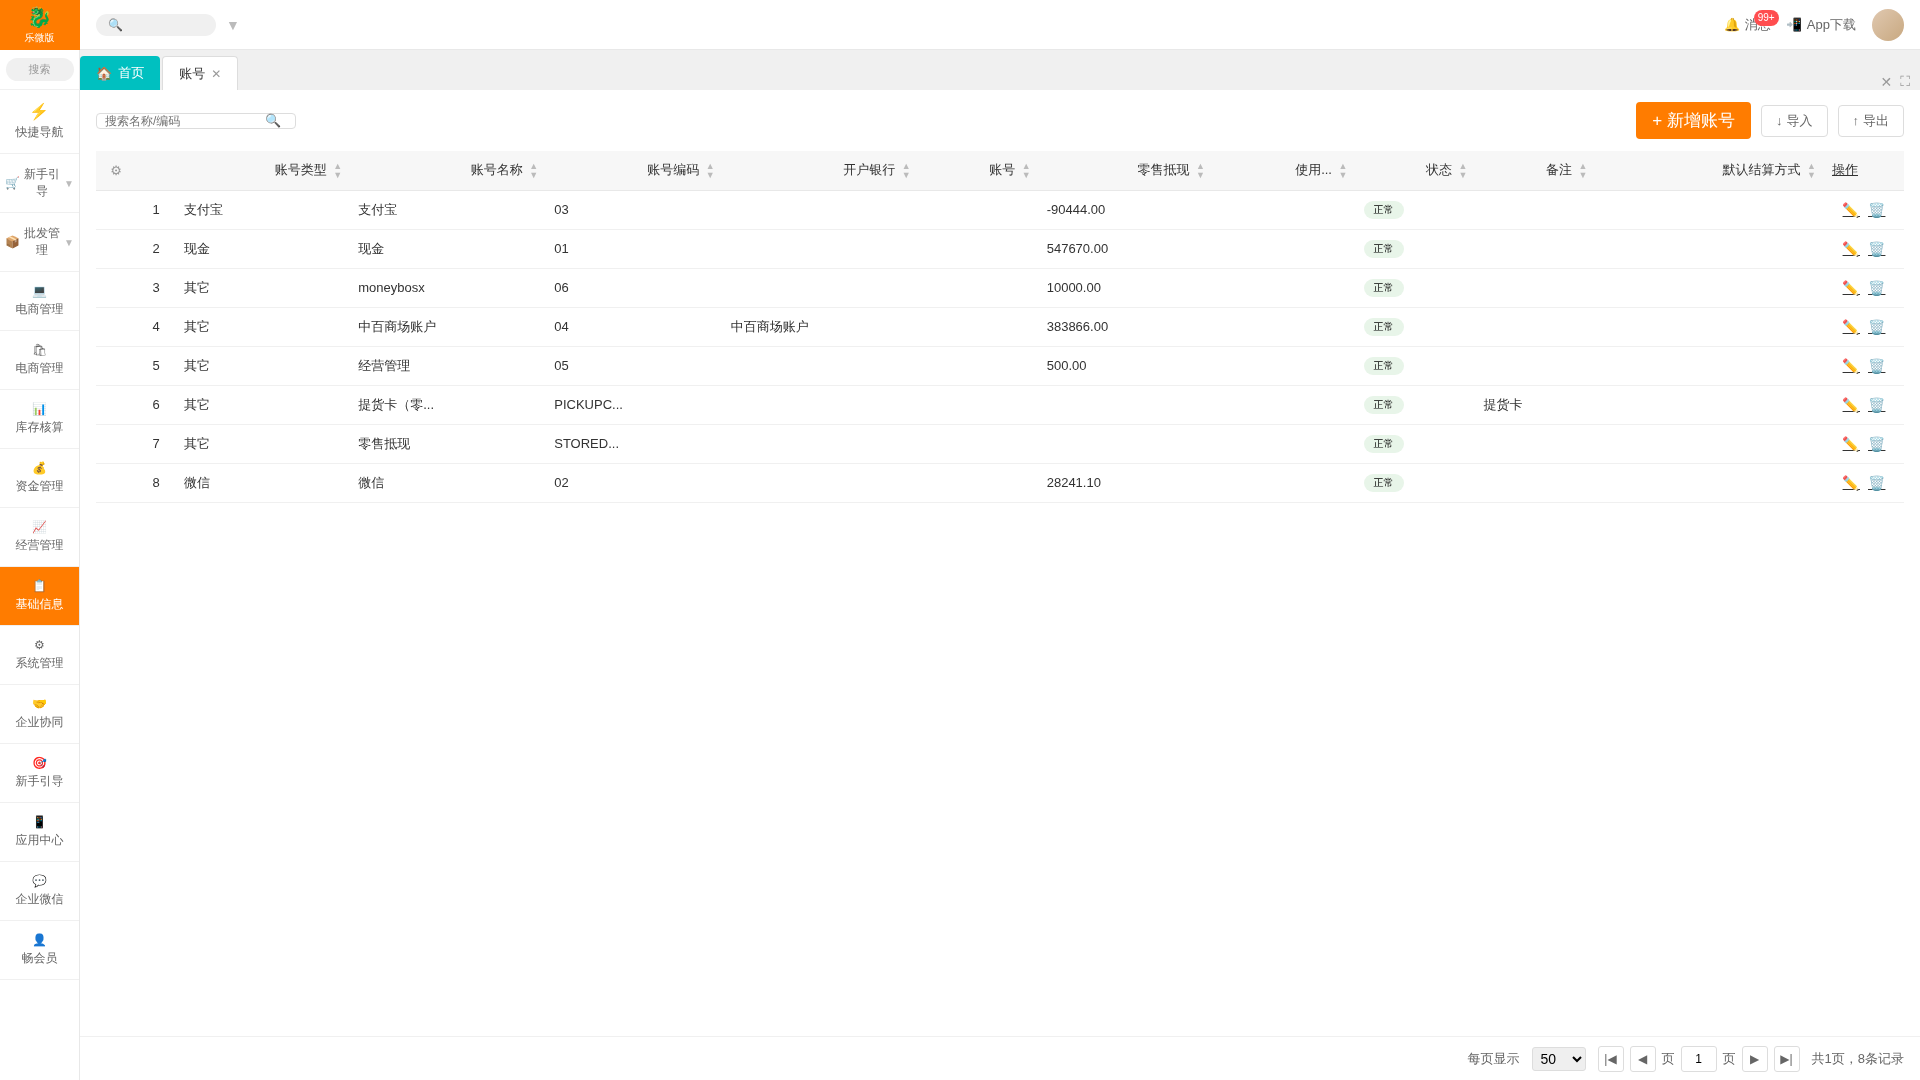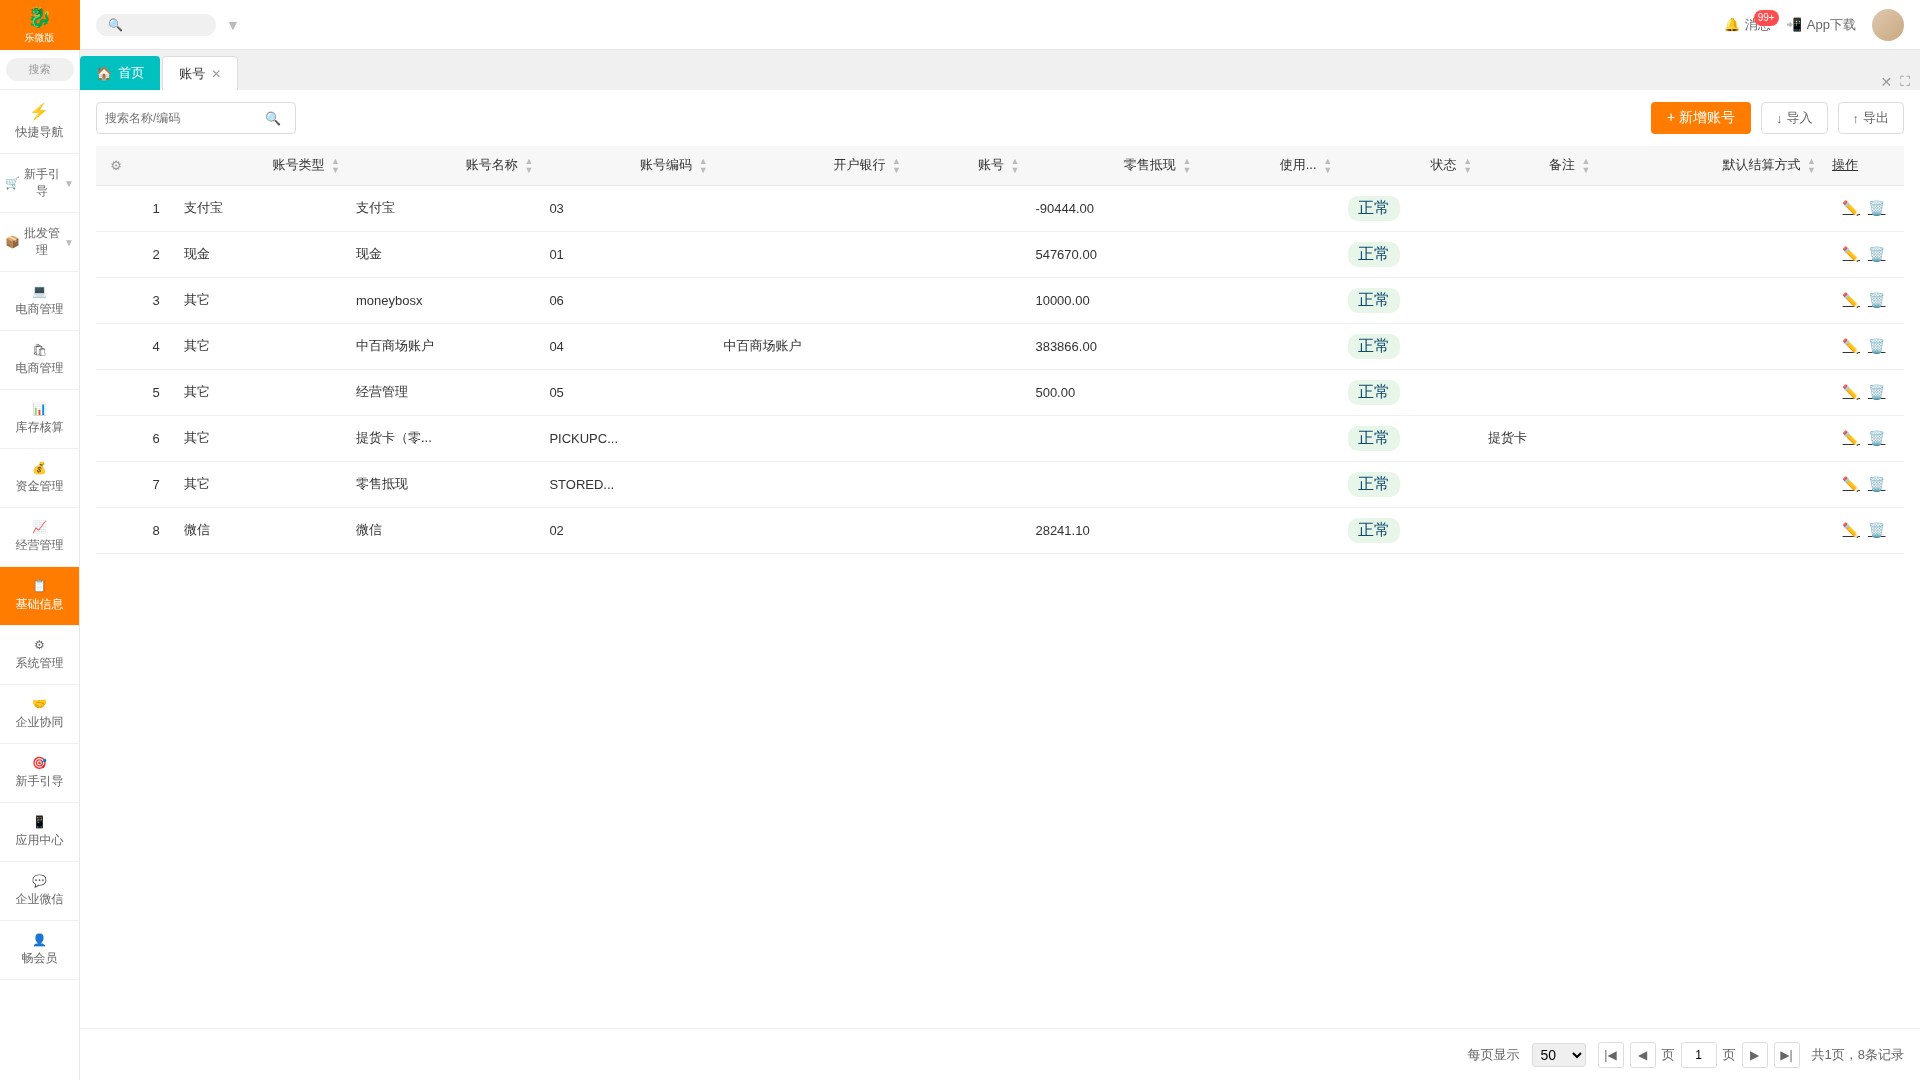--- a/index.html
+++ b/index.html
@@ -166,21 +166,21 @@
       align-items: center;
       justify-content: space-between;
       flex-shrink: 0;
     }
     .search-box {
       display: flex;
       align-items: center;
       border: 1px solid #ddd;
       border-radius: 4px;
       padding: 0 8px;
-      height: 32px;
+      height: 16px;
       width: 200px;
     }
     .search-box input {
       border: none;
       outline: none;
       font-size: 12px;
       color: #999;
       width: 160px;
       background: transparent;
     }
@@ -192,21 +192,21 @@
       display: flex;
       align-items: center;
       gap: 10px;
     }
     .btn-primary {
       background: #ff7c00;
       color: #fff;
       border: none;
       border-radius: 4px;
       padding: 7px 16px;
-      font-size: 14px;
+      font-size: 17px;
       cursor: pointer;
       display: flex;
       align-items: center;
       gap: 4px;
     }
     .btn-outline {
       background: #fff;
       color: #666;
       border: 1px solid #ddd;
       border-radius: 4px;
@@ -258,40 +258,40 @@
     tbody td {
       padding: 10px 8px;
       color: #333;
       font-size: 13px;
     }
     .col-num { width: 40px; text-align: center; }
     .col-settings { width: 40px; text-align: center; }
     .col-actions { width: 80px; text-align: left; text-decoration: underline; }
     .status-badge {
       background: #e8f5e9;
-      color: #0c4a6e;
+      color: #000000;
       border-radius: 10px;
       padding: 2px 10px;
-      font-size: 16px;
+      font-size: 10px;
       display: inline-block;
     }
     .action-icons {
       display: flex;
       gap: 8px;
       justify-content: center;
     }
     .action-icon {
       color: #999;
       cursor: pointer;
       font-size: 14px;
     }
 
     
     .footer {
-      height: 52px;
+      height: 44px;
       display: flex;
       align-items: center;
       justify-content: flex-end;
       padding: 0 16px;
       border-top: 1px solid #f0f0f0;
       gap: 12px;
       flex-shrink: 0;
       color: #666;
       font-size: 13px;
     }

